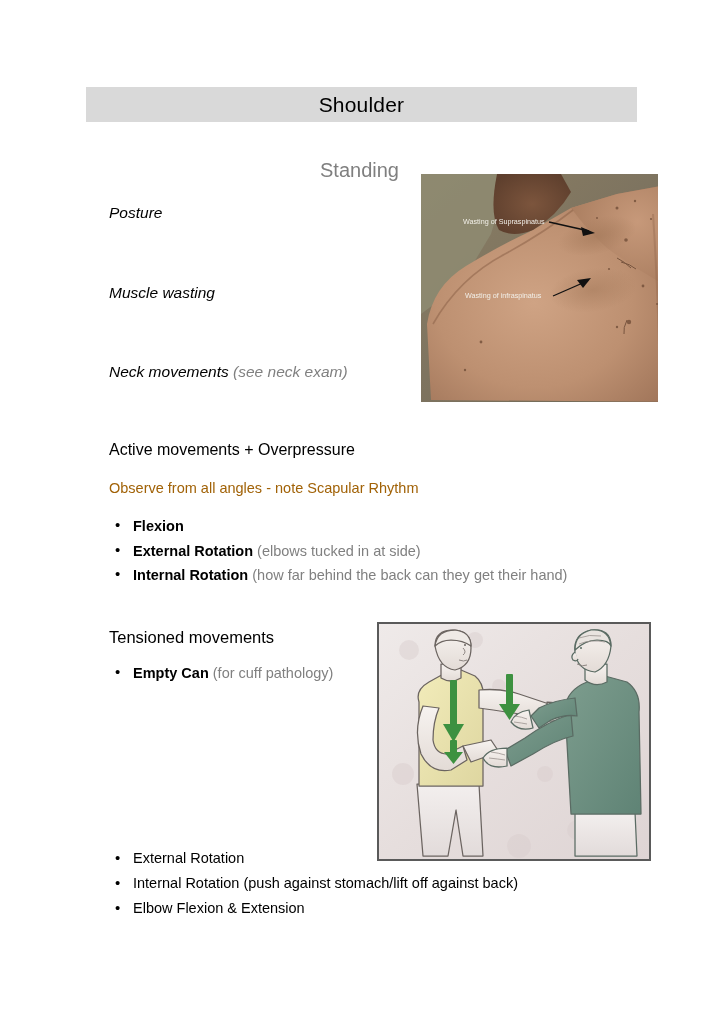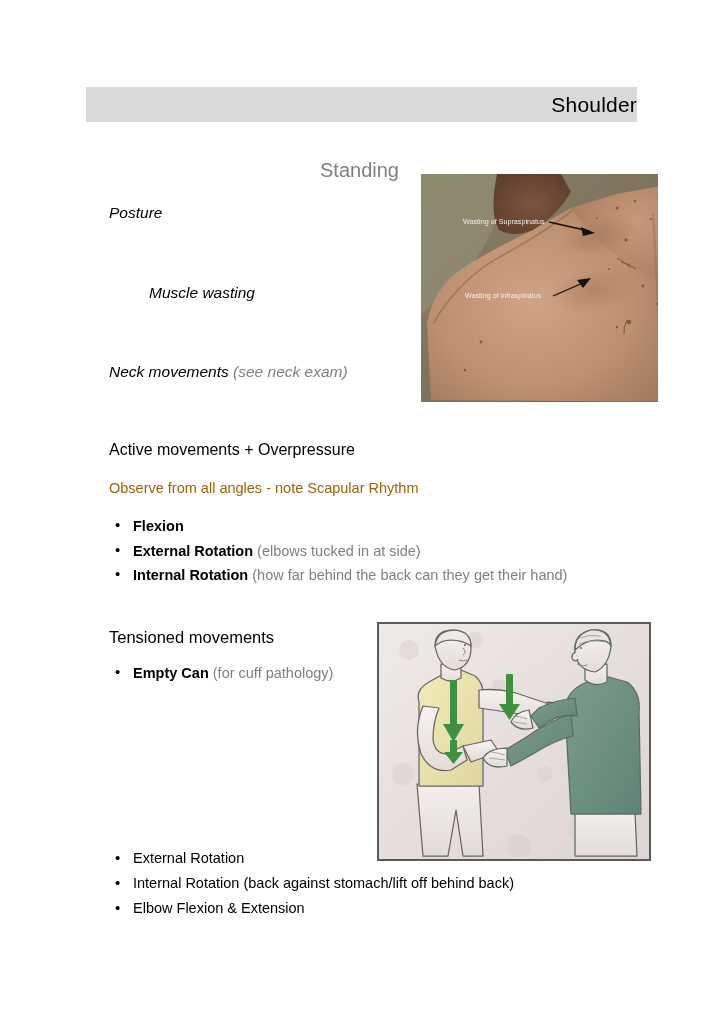--- a/index.html
+++ b/index.html
@@ -19,21 +19,21 @@
   
   .title-bar {
     position: absolute;
     left: 86px;
     top: 87px;
     width: 551px;
     height: 35px;
     background: #d9d9d9;
     display: flex;
     align-items: center;
-    justify-content: flex-end;
+    justify-content: center;
   }
   .title-bar .title-text {
     font-size: 21px;
     color: #000;
     letter-spacing: .2px;
   }
 
   
   .standing-heading {
     position: absolute;
@@ -62,21 +62,21 @@
     left: 109px;
     font-size: 15.5px;
     color: #000;
     white-space: nowrap;
     font-style: italic;
   }
   .label-row .muted {
     color: #808080;
   }
   #row-posture  { top: 204px; }
-  #row-wasting  { top: 284px; margin-left: 40px; }
+  #row-wasting  { top: 284px; }
   #row-neck     { top: 363px; }
 
   
   .section-heading {
     position: absolute;
     left: 109px;
     font-size: 16px;
     color: #000;
     white-space: nowrap;
   }
@@ -380,18 +380,18 @@
       <polygon points="65,128 84,128 74.5,140"></polygon>
     </g>
   </svg>
 </div>
 
 <ul class="bullets" id="bullets-bottom">
   <li>
     <span>External Rotation</span>
   </li>
   <li>
-    <span>Internal Rotation (back against stomach/lift off behind back)</span>
+    <span>Internal Rotation (push against stomach/lift off against back)</span>
   </li>
   <li>
     <span>Elbow Flexion &amp; Extension</span>
   </li>
 </ul>
 
 </body></html>

